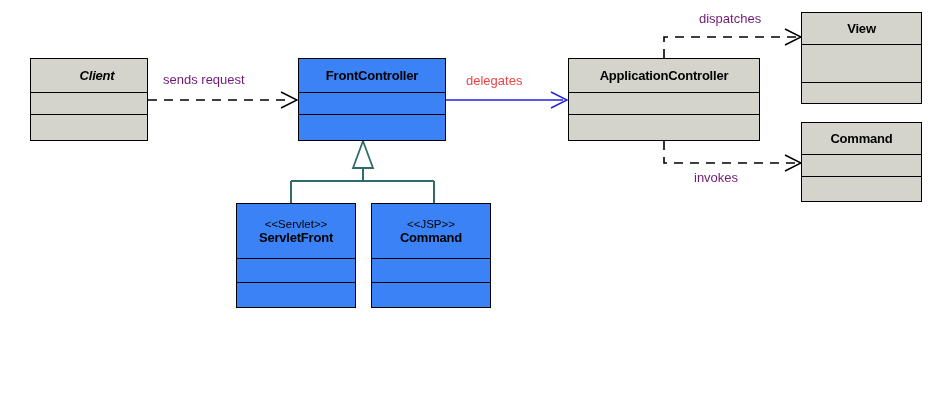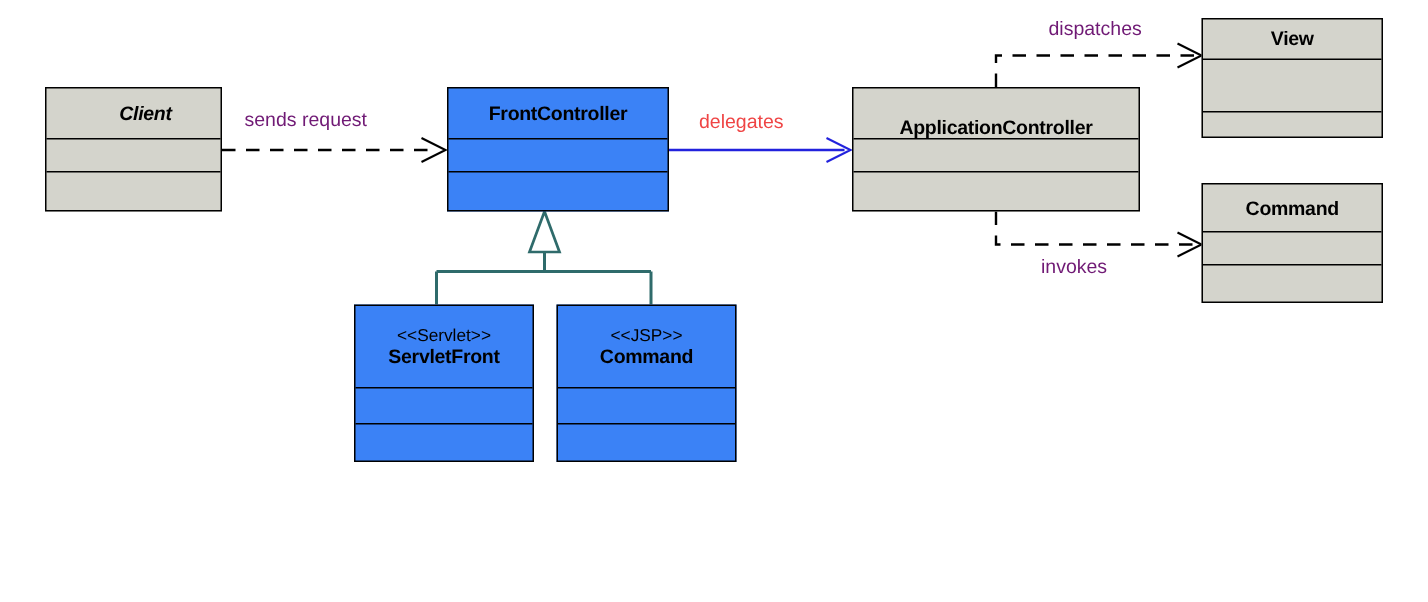--- a/index.html
+++ b/index.html
@@ -131,28 +131,28 @@
 
   <div class="uml-class white" id="box-front-controller" style="left:298px; top:58px; width:148px; height:83px;">
     <div class="compartment head" style="height:34px;">
       <span class="cls-name">FrontController</span>
     </div>
     <div class="compartment mid" style="height:22px;"></div>
     <div class="compartment" style="flex:1;"></div>
   </div>
 
   <div class="uml-class" id="box-application-controller" style="left:568px; top:58px; width:192px; height:83px;">
-    <div class="compartment head" style="height:34px;justify-content:flex-end;">
+    <div class="compartment head" style="height:34px;">
       <span class="cls-name">ApplicationController</span>
     </div>
     <div class="compartment mid" style="height:22px;"></div>
     <div class="compartment" style="flex:1;"></div>
   </div>
 
-  <div class="uml-class" id="box-view" style="left:801px; top:12px; width:121px; height:80px;gap:16px;">
+  <div class="uml-class" id="box-view" style="left:801px; top:12px; width:121px; height:92px;gap:16px;">
     <div class="compartment head" style="height:32px;">
       <span class="cls-name">View</span>
     </div>
     <div class="compartment mid" style="height:22px;"></div>
     <div class="compartment" style="flex:1;"></div>
   </div>
 
   <div class="uml-class" id="box-command" style="left:801px; top:122px; width:121px; height:80px;">
     <div class="compartment head" style="height:32px;">
       <span class="cls-name">Command</span>

